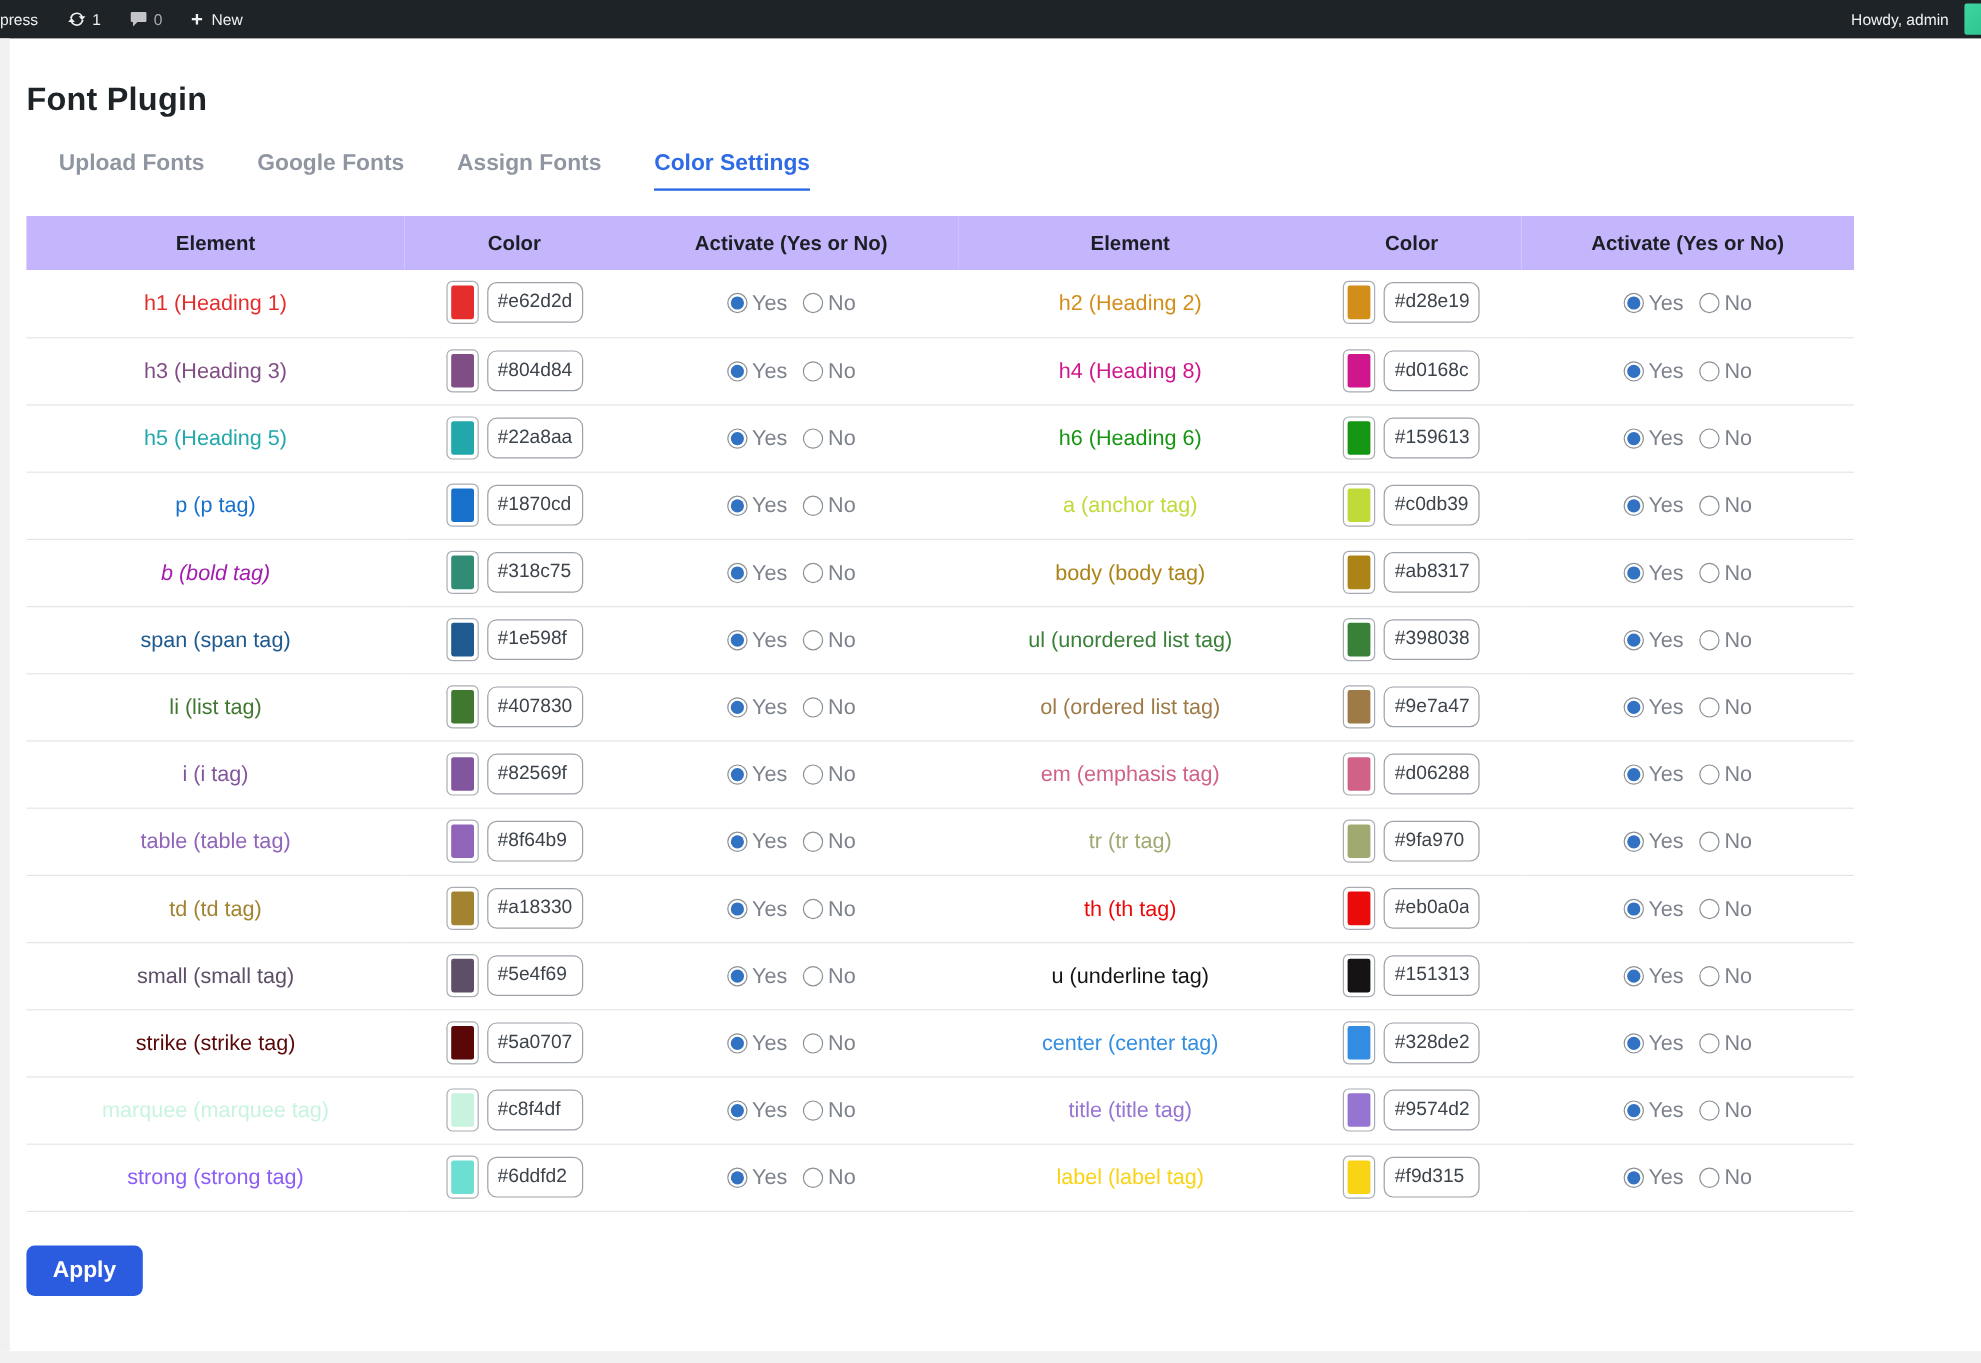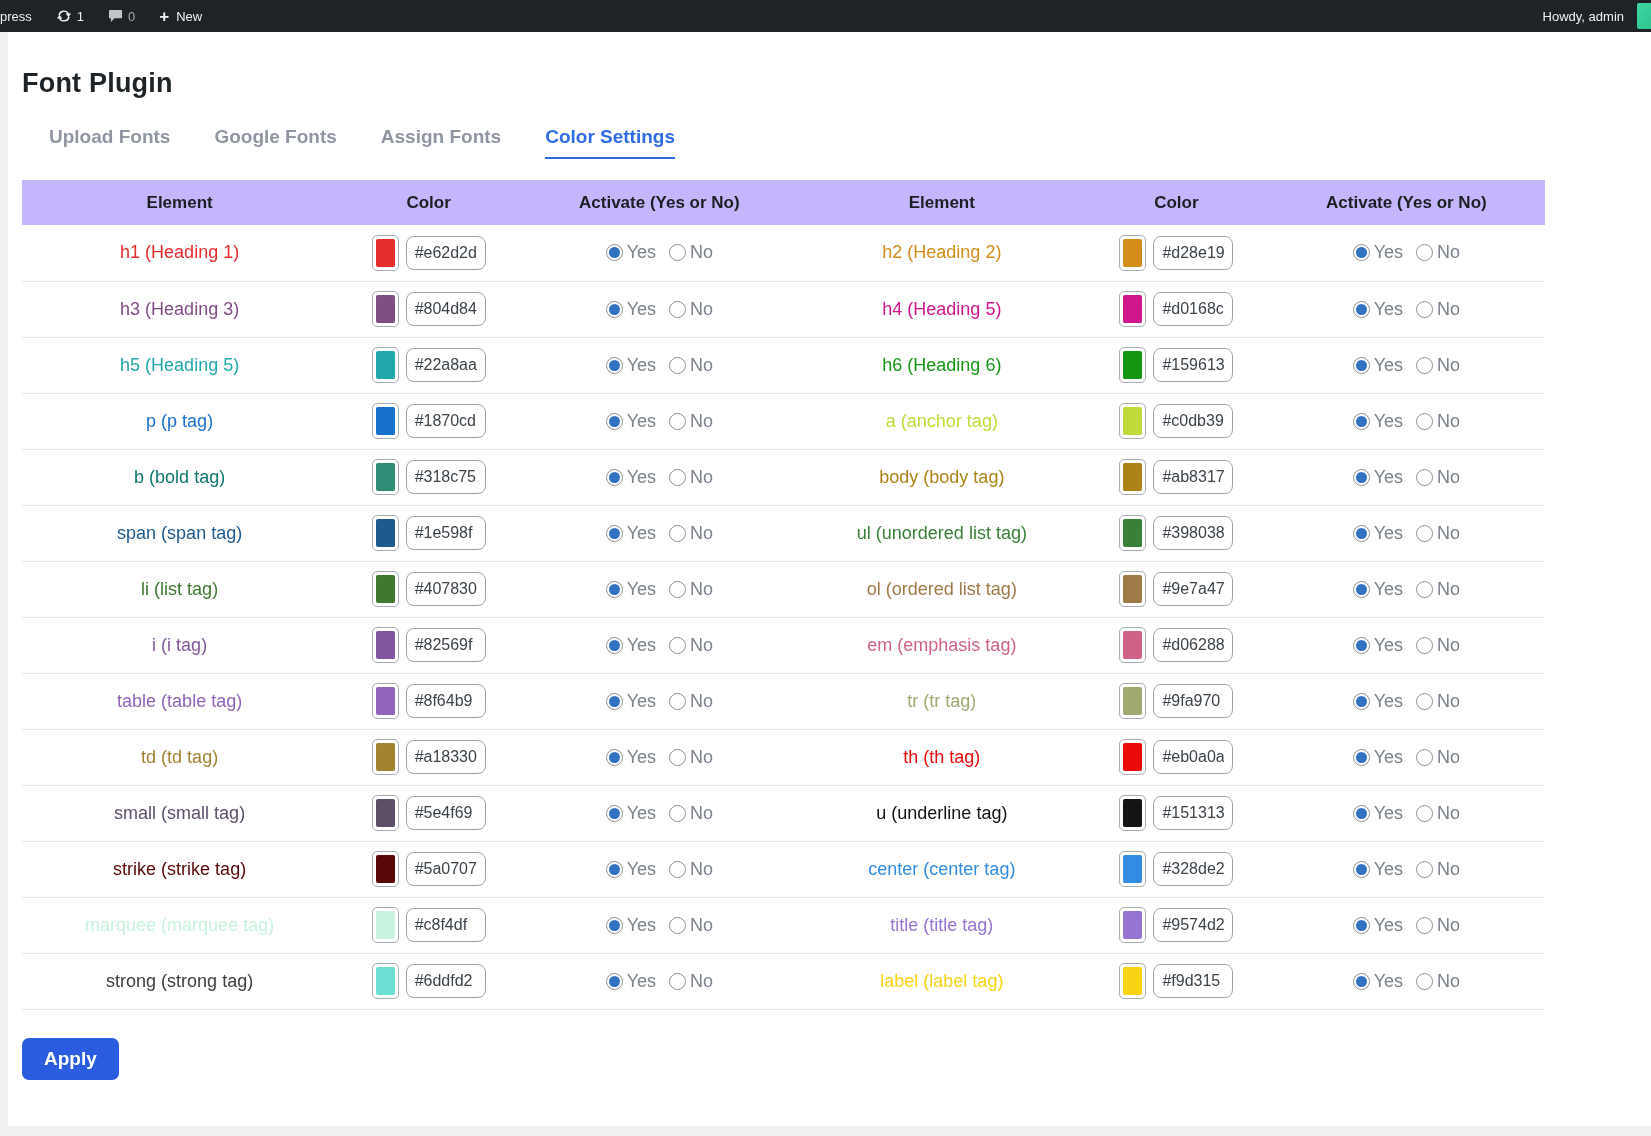--- a/index.html
+++ b/index.html
@@ -233,21 +233,21 @@
       </span>
     </td>
     <td class="t-act">
       <span class="act-inner">
         <span class="radio checked"></span>
         <span class="radio-label first lbl-yes">Yes</span>
         <span class="radio"></span>
         <span class="radio-label lbl-no">No</span>
       </span>
     </td>
-    <td class="t-el"><span class="el-label" style="color: rgb(208, 22, 140);">h4 (Heading 5)</span></td>
+    <td class="t-el"><span class="el-label" style="color: rgb(208, 22, 140);">h4 (Heading 8)</span></td>
     <td class="t-col">
       <span class="color-cell-inner">
         <span class="swatch">
                 <span class="swatch-fill" style="background: rgb(208, 22, 140);"></span>
               </span>
         <input class="hex-input" value="#d0168c" style="">
       </span>
     </td>
     <td class="t-act">
       <span class="act-inner">
@@ -327,21 +327,21 @@
       <span class="act-inner">
         <span class="radio checked"></span>
         <span class="radio-label first lbl-yes">Yes</span>
         <span class="radio"></span>
         <span class="radio-label lbl-no">No</span>
       </span>
     </td>
   </tr>
 
   <tr>
-    <td class="t-el"><span class="el-label" style="color: #0f766e;">b (bold tag)</span></td>
+    <td class="t-el"><span class="el-label" style="color: #a21caf; font-style: italic;">b (bold tag)</span></td>
     <td class="t-col">
       <span class="color-cell-inner">
         <span class="swatch">
                 <span class="swatch-fill" style="background: rgb(49, 140, 117);"></span>
               </span>
         <input class="hex-input" value="#318c75" style="">
       </span>
     </td>
     <td class="t-act">
       <span class="act-inner">
@@ -660,21 +660,21 @@
       <span class="act-inner">
         <span class="radio checked"></span>
         <span class="radio-label first lbl-yes">Yes</span>
         <span class="radio"></span>
         <span class="radio-label lbl-no">No</span>
       </span>
     </td>
   </tr>
 
   <tr>
-    <td class="t-el"><span class="el-label" style="color: #404040;">strong (strong tag)</span></td>
+    <td class="t-el"><span class="el-label" style="color: #8b5cf6;">strong (strong tag)</span></td>
     <td class="t-col">
       <span class="color-cell-inner">
         <span class="swatch">
                 <span class="swatch-fill" style="background: rgb(109, 223, 210);"></span>
               </span>
         <input class="hex-input" value="#6ddfd2" style="">
       </span>
     </td>
     <td class="t-act">
       <span class="act-inner">

